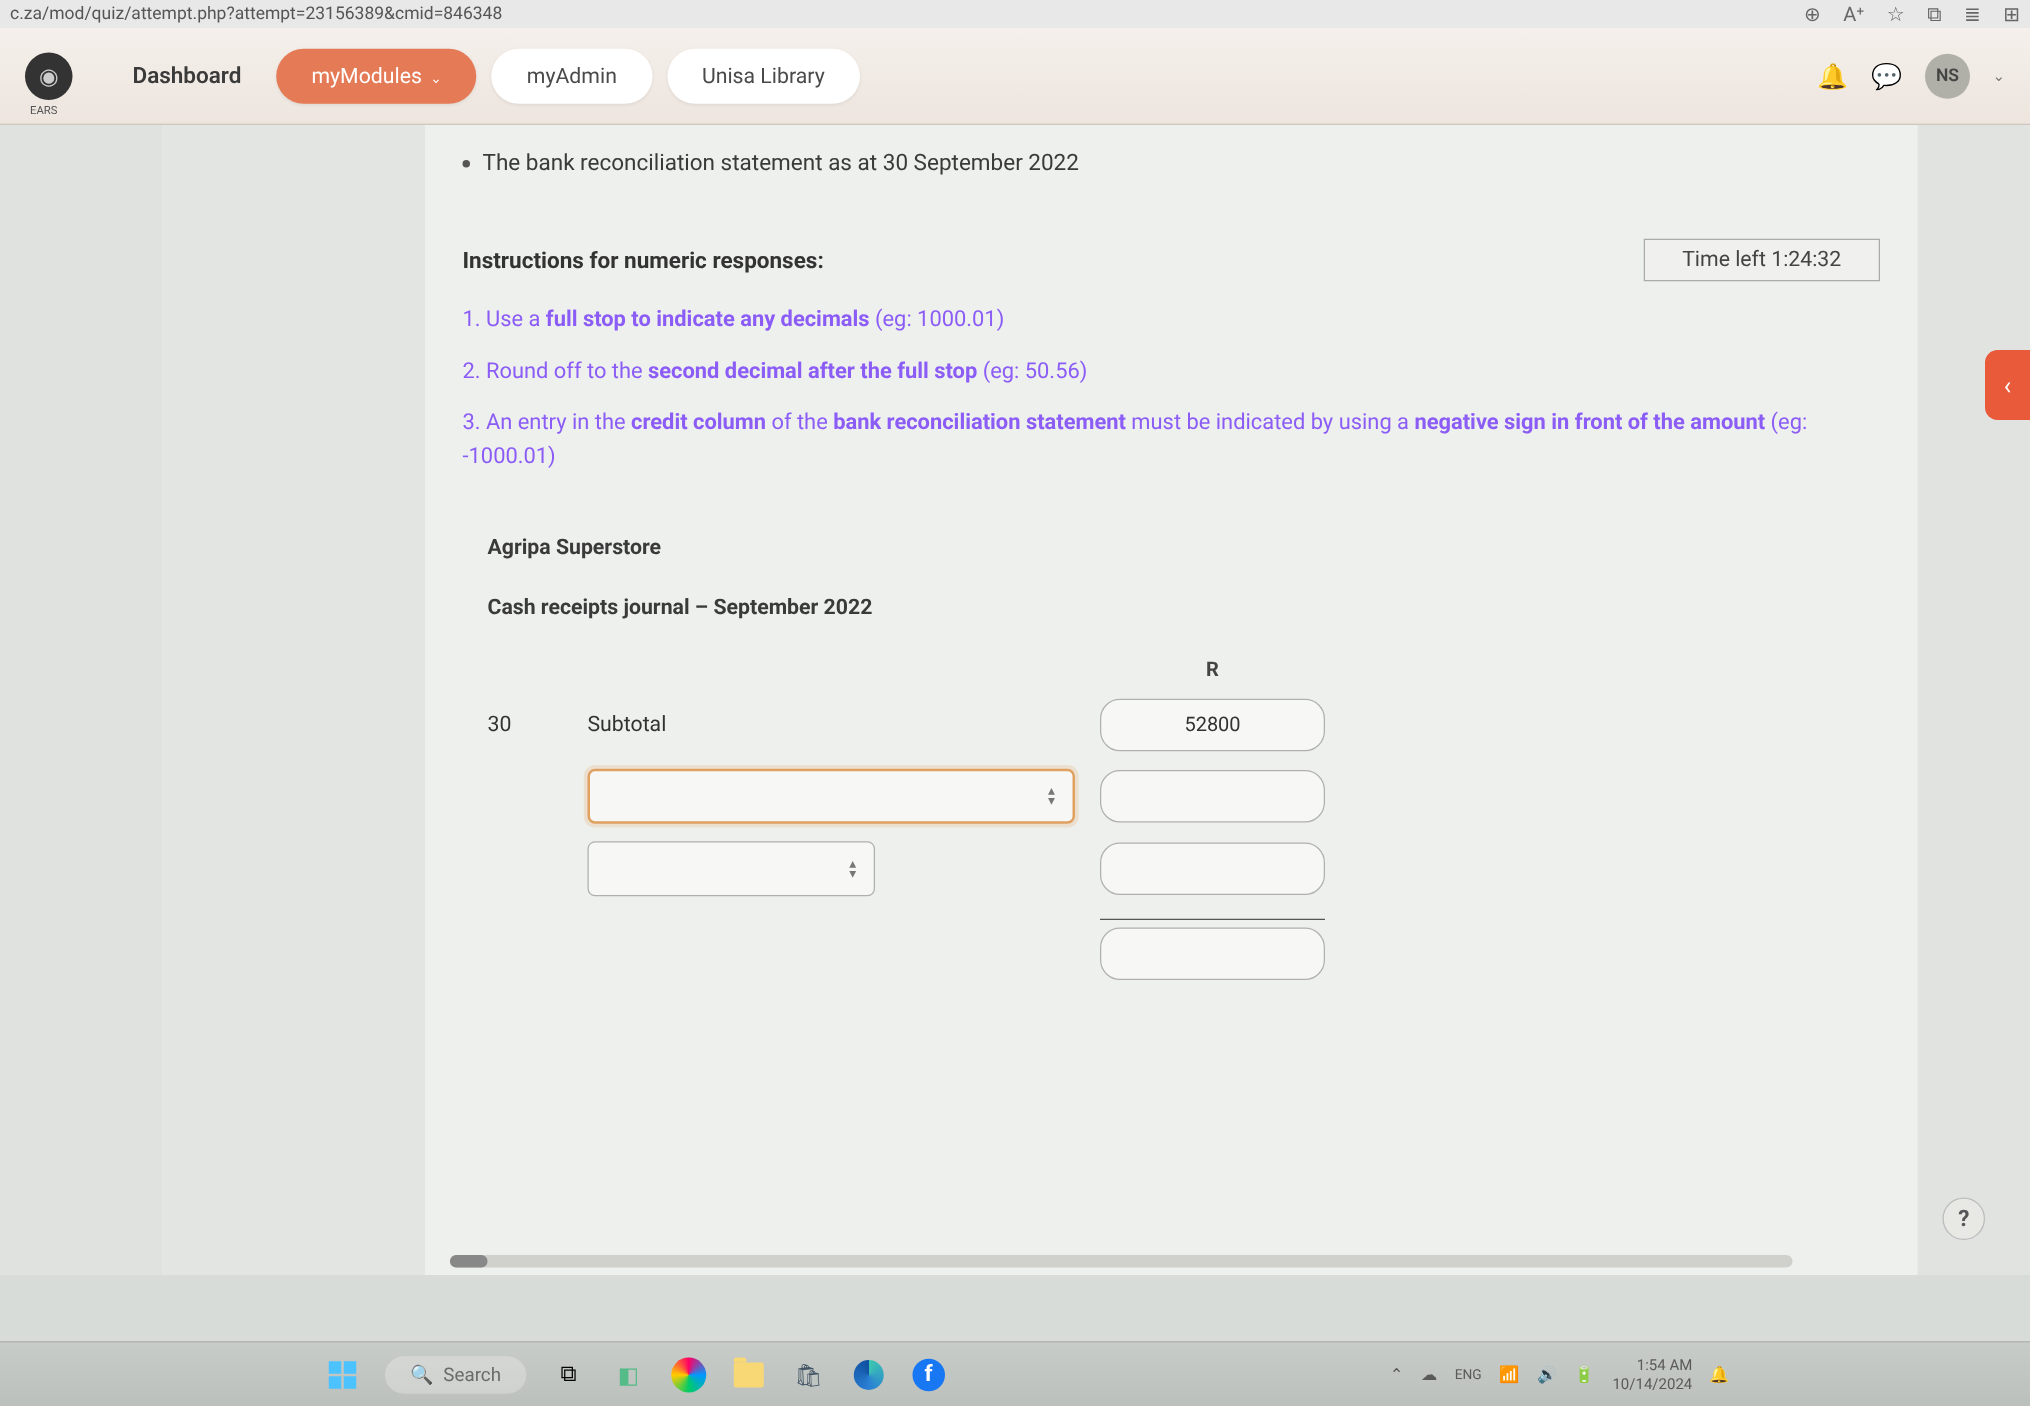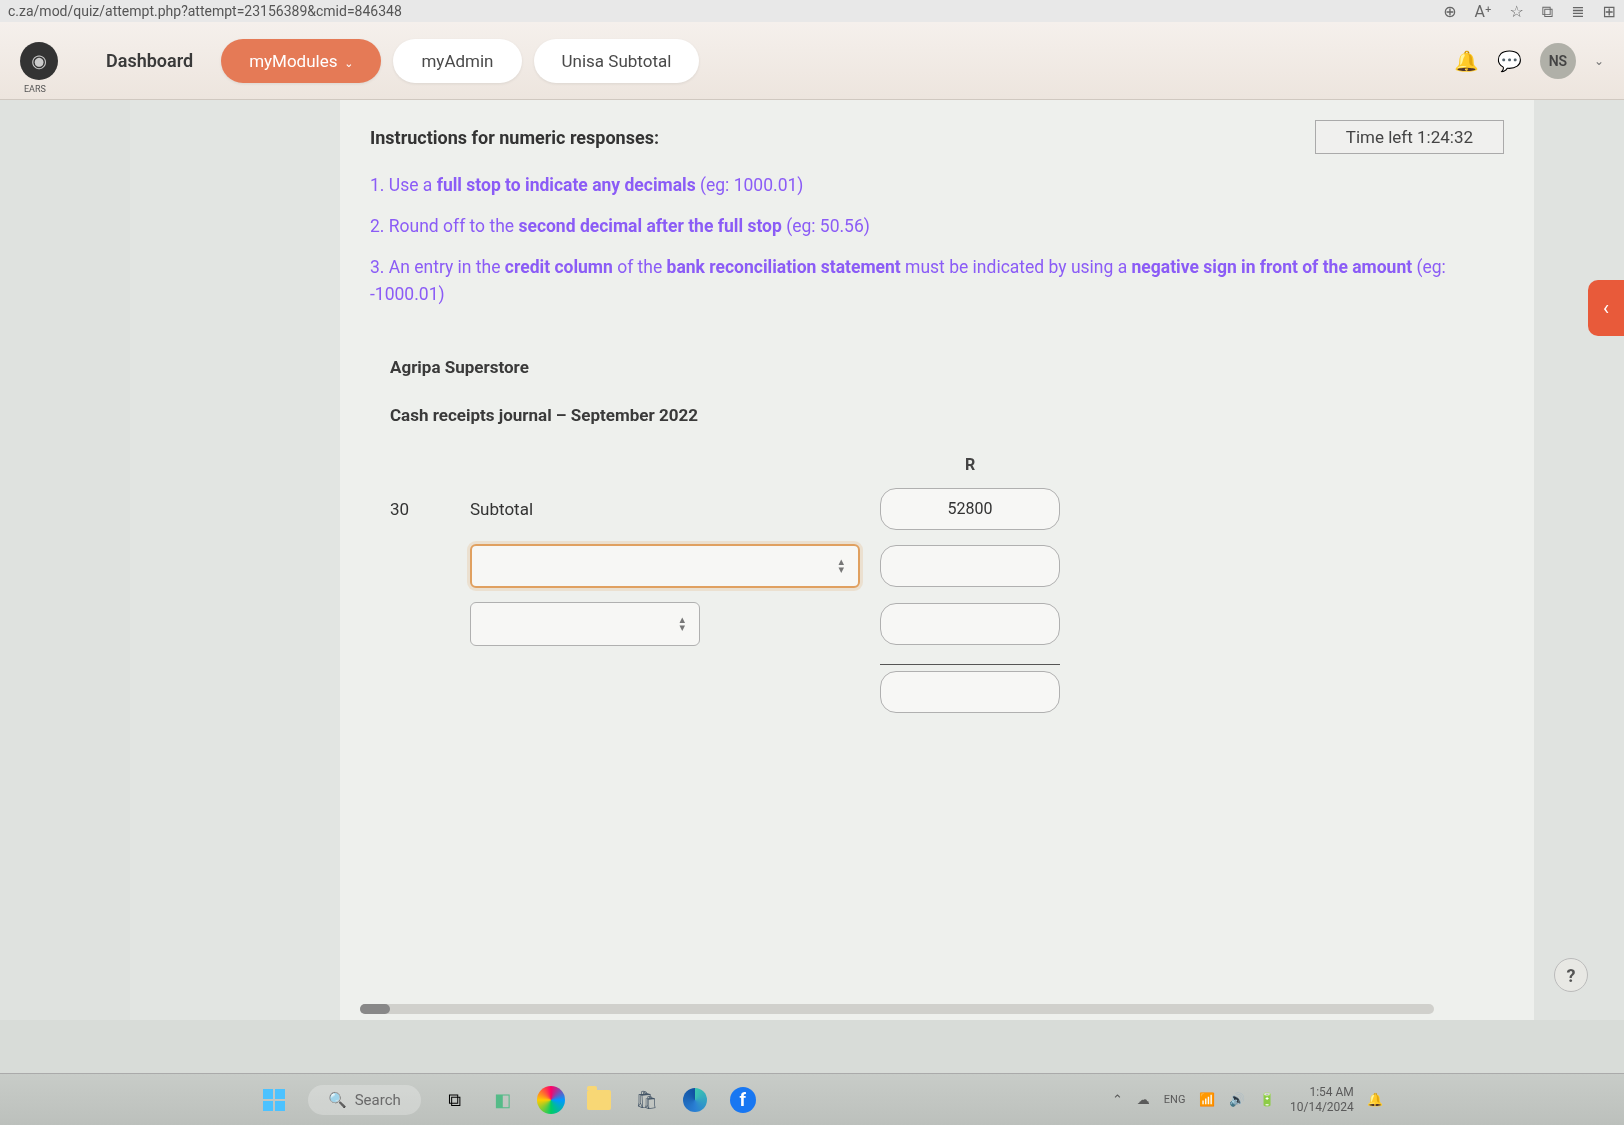--- a/index.html
+++ b/index.html
@@ -209,35 +209,39 @@
 <div class="header-nav">
   <div class="logo">
     <span style="font-size:18px">◉</span>
     <span class="logo-text">EARS</span>
   </div>
   <span class="nav-link">Dashboard</span>
   <span class="nav-pill active">
     <span>myModules</span><span class="chev"> ⌄</span>
   </span>
   <span class="nav-pill">myAdmin</span>
-  <span class="nav-pill">Unisa Subtotal</span>
+  <span class="nav-pill">Unisa Library</span>
   <div class="header-right">
     <span>🔔</span>
     <span>💬</span>
     <div class="avatar">NS</div>
     <span style="font-size:12px;color:#777">⌄</span>
   </div>
 </div>
 
 <div class="content-area">
   <div class="left-gutter"></div>
   <div class="question-sidebar"></div>
 
   <div class="main-content">
 
+    <div class="bullet-line">
+      <span class="bullet"></span>
+      <span>The bank reconciliation statement as at 30 September 2022</span>
+    </div>
 
     <div class="instructions-header">
       <span class="instructions-title">Instructions for numeric responses:</span>
       <div class="timer-box">Time left 1:24:32</div>
     </div>
 
     <div class="instruction-item">
       <span>1.  Use a </span><b>full stop to indicate any decimals</b><span> (eg: 1000.01)</span>
     </div>
     <div class="instruction-item">

